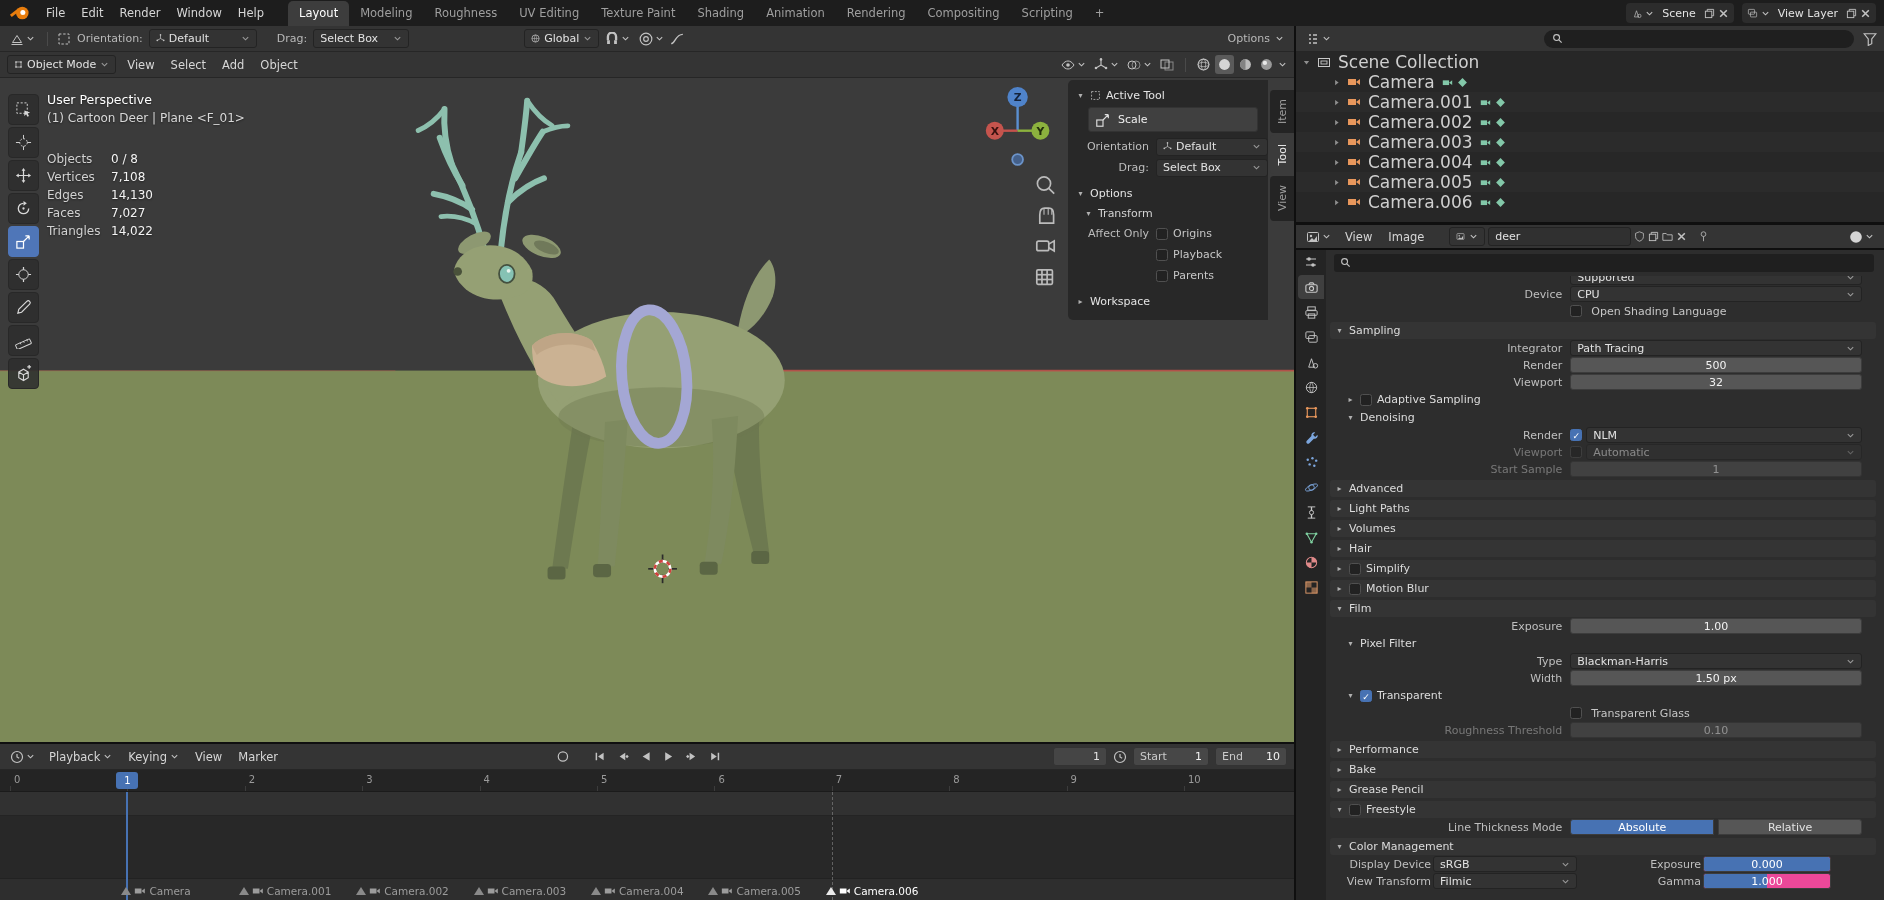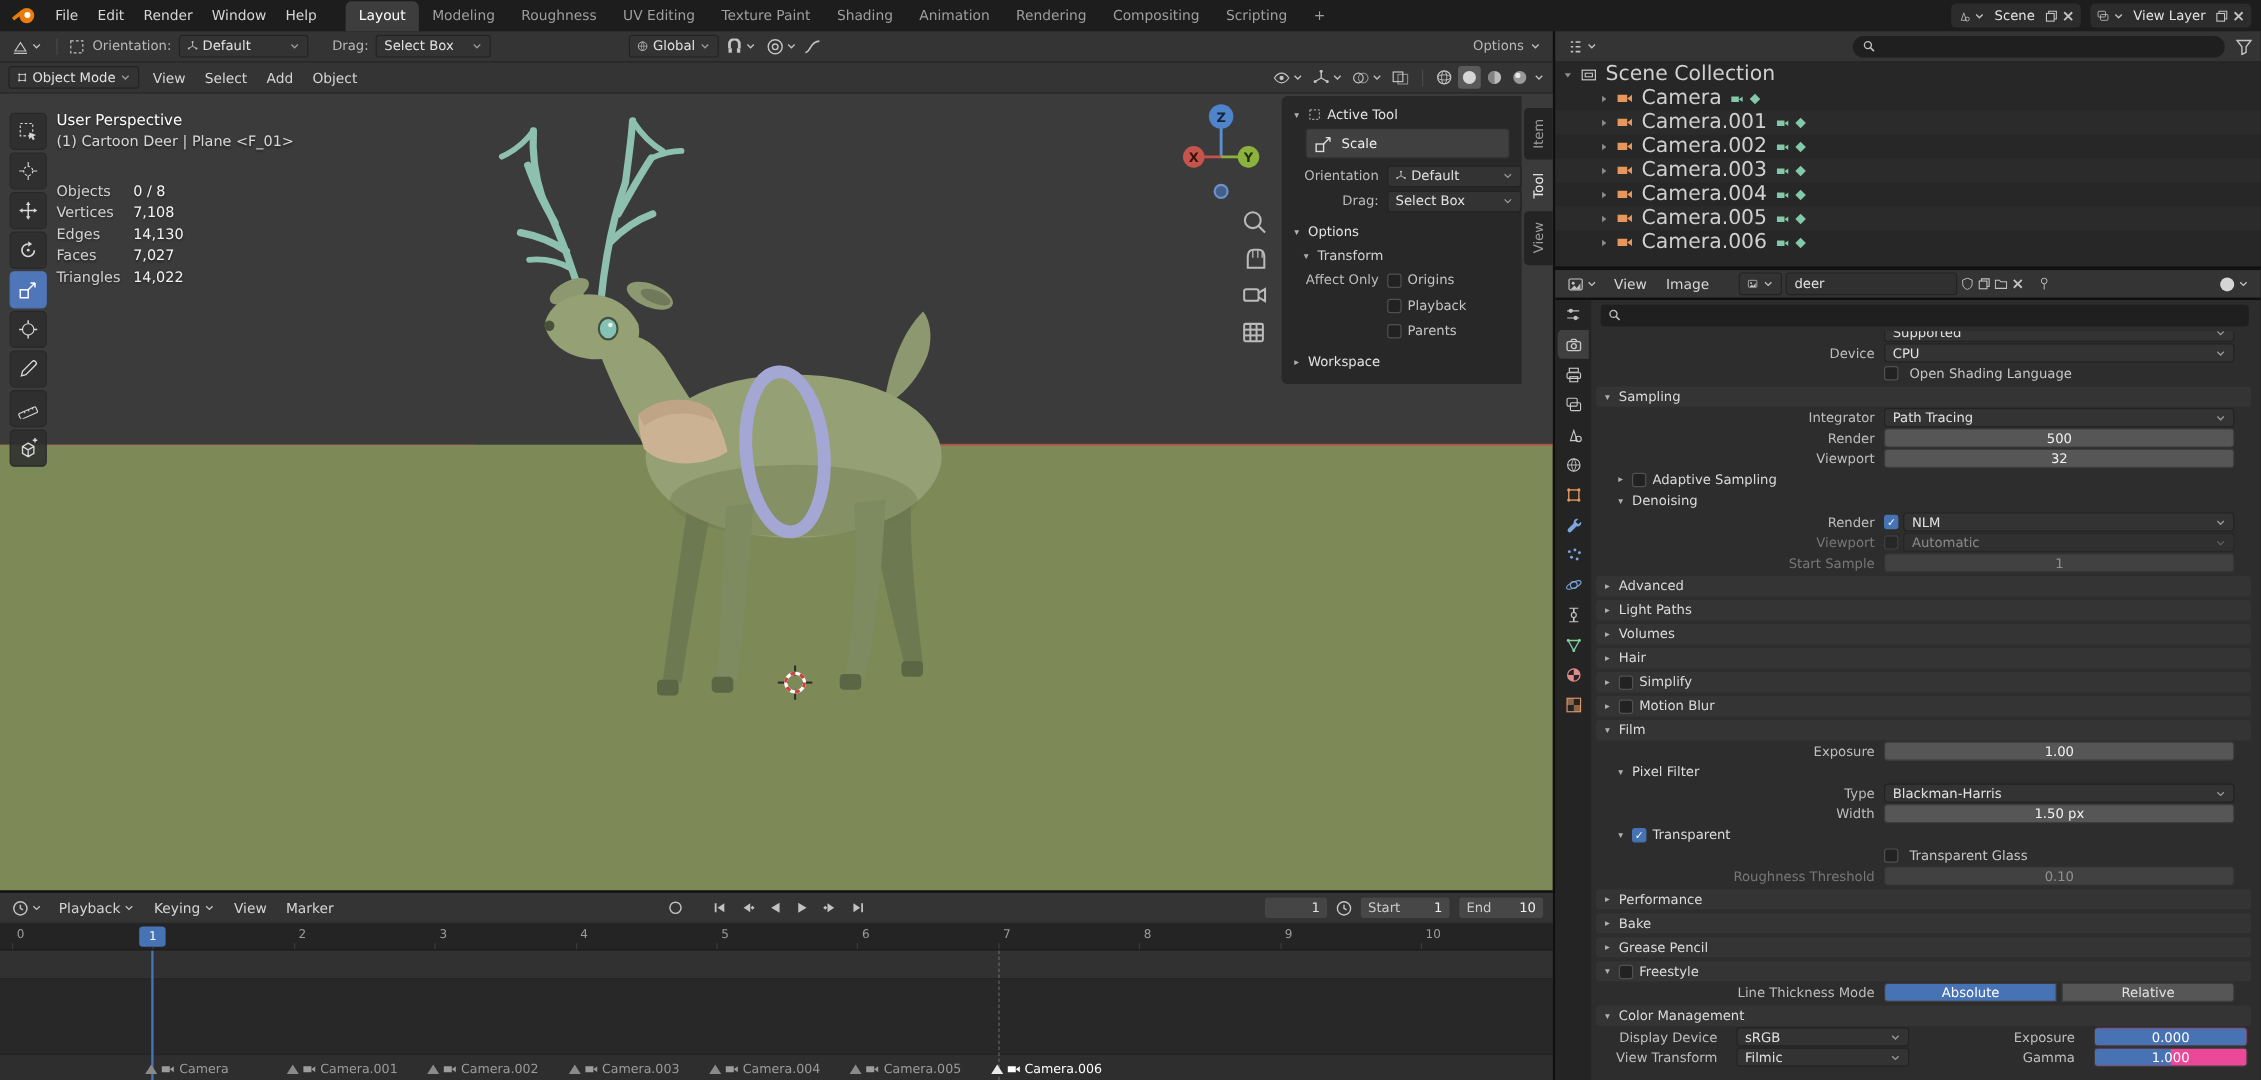--- a/index.html
+++ b/index.html
@@ -133,21 +133,21 @@
   #prop-search .sfield{flex:1;background:#1f1f1f;border-radius:3px;height:18px;display:flex;align-items:center;gap:5px;padding:0 6px}
   #prop-search input{background:none;border:none;outline:none;color:#ddd;font:inherit;width:100%}
   #prop-rows{flex:1;overflow:hidden;padding:0 8px 0 4px}
   .prow{display:flex;align-items:center;height:16px;margin:1px 0}
   .prow.dim{opacity:.5}
   .prow.clip{height:9px;overflow:hidden;align-items:flex-end}
   .plabel{width:44%;text-align:right;padding-right:8px;color:#bfbfbf;white-space:nowrap;flex:none}
   .pval{flex:1;display:flex;align-items:center;gap:4px;padding-right:14px;min-width:0}
   .phead{display:flex;align-items:center;gap:5px;height:17px;margin-top:3px;color:#dcdcdc;padding:0 5px;background:#343434;border-radius:3px}
   .phead.lvl1{background:none;margin-left:11px;margin-top:1px}
-  .prow.cmrow{display:grid;grid-template-columns:19% 27% 23% 24%;gap:16px;padding-right:14px;align-items:center}
+  .prow.cmrow{display:grid;grid-template-columns:19% 27% 23% 24%;gap:2px;padding-right:14px;align-items:center}
   .cml{text-align:right;color:#bfbfbf;white-space:nowrap}
   .cmv{display:flex;min-width:0}
 </style>
 </head>
 <body style="--accent: #4772b3; --ground: #7d8a58; --deer: #95a074; --deer-shade: #6d7950; --deer-mid: #7e8a5f; --antler: #8dc0ae; --collar: #cbb293; --ring: #a4a7d4; --eye: #86c2b4;">
 
 <header id="topbar">
   <span class="ic logo">
       <svg viewBox="0 0 18 14">
         <circle cx="11" cy="7" r="5.5" fill="currentColor"></circle>

